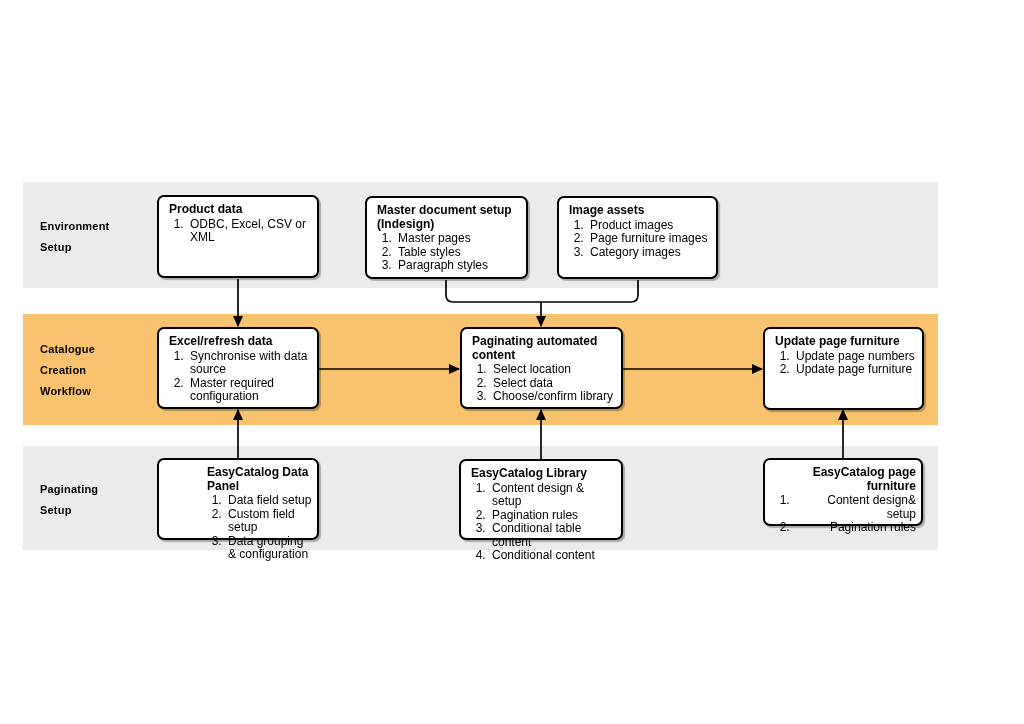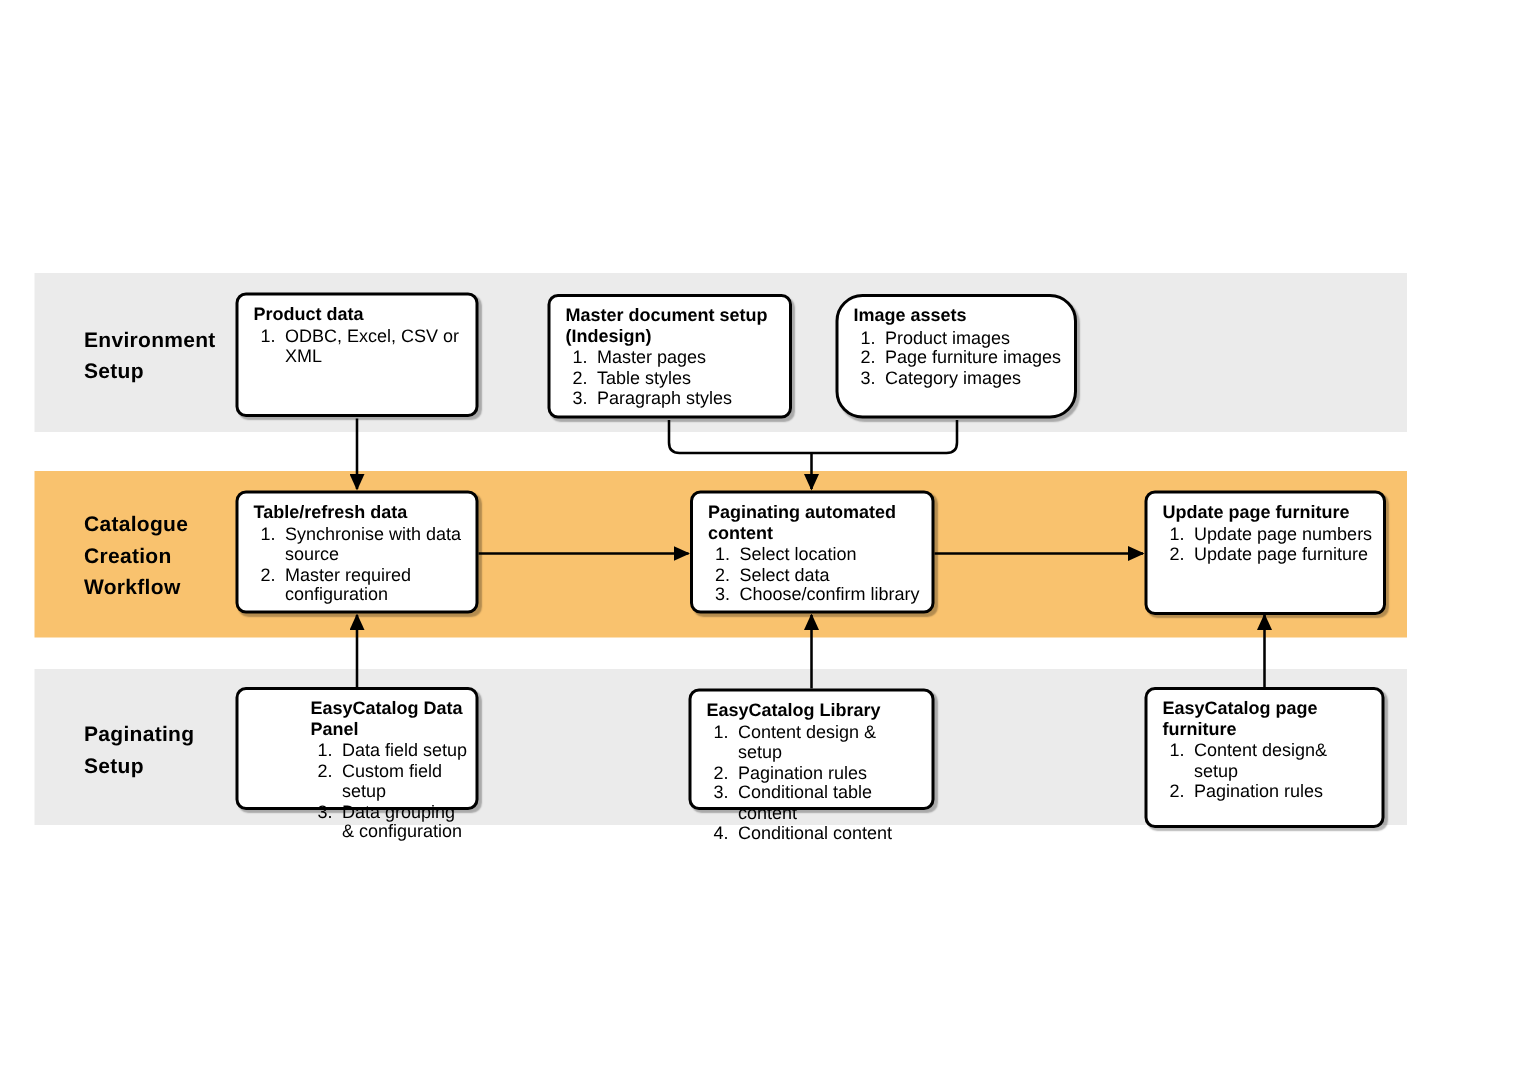--- a/index.html
+++ b/index.html
@@ -16,22 +16,22 @@
     position:relative;width:1024px;height:724px;background:#fff;overflow:hidden;
     font-family:"Liberation Sans", sans-serif;color:var(--text);
   }
   .band{position:absolute;left:23px;width:915px;}
   .band.gray{background:var(--band-gray);}
   .band.orange{background:var(--band-orange);}
   #band-env{top:182px;height:106px;}
   #band-wf{top:314px;height:111px;}
   #band-ec{top:446px;height:104px;}
   .band-label{
-    position:absolute;left:40px;font-weight:bold;font-size:14px;line-height:21px;
-    white-space:pre-line;letter-spacing:0.2px;margin-left:16px;
+    position:absolute;left:40px;font-weight:bold;font-size:11px;line-height:21px;
+    white-space:pre-line;letter-spacing:0.2px;
   }
   #label-env{top:216px;}
   #label-wf{top:339px;}
   #label-ec{top:479px;}
   .node{
     position:absolute;background:var(--box-fill);
     border:2px solid var(--box-border);border-radius:7px;
     box-shadow:2px 2px 1px rgba(0,0,0,0.28);
     padding:6px 5px 3px 10px;
   }
@@ -89,31 +89,31 @@
   <div class="node" style="left:365px;top:196px;width:163px;height:83px;">
     <div class="node-title">Master document setup
 (Indesign)</div>
     <ol class="node-list">
       <li>Master pages</li>
       <li>Table styles</li>
       <li>Paragraph styles</li>
     </ol>
   </div>
 
-  <div class="node" style="left:557px;top:196px;width:161px;height:83px;border-radius:18px;">
+  <div class="node" style="left:557px;top:196px;width:161px;height:83px;">
     <div class="node-title">Image assets</div>
     <ol class="node-list">
       <li>Product images</li>
       <li>Page furniture images</li>
       <li>Category images</li>
     </ol>
   </div>
 
   <div class="node" style="left:157px;top:327px;width:162px;height:82px;">
-    <div class="node-title">Table/refresh data</div>
+    <div class="node-title">Excel/refresh data</div>
     <ol class="node-list">
       <li>Synchronise with data source</li>
       <li>Master required configuration</li>
     </ol>
   </div>
 
   <div class="node" style="left:460px;top:327px;width:163px;height:82px;">
     <div class="node-title">Paginating automated
 content</div>
     <ol class="node-list">
@@ -143,21 +143,21 @@
   <div class="node" style="left:459px;top:459px;width:164px;height:81px;">
     <div class="node-title">EasyCatalog Library</div>
     <ol class="node-list">
       <li>Content design &amp; setup</li>
       <li>Pagination rules</li>
       <li>Conditional table content</li>
       <li>Conditional content</li>
     </ol>
   </div>
 
-  <div class="node" style="left:763px;top:458px;width:160px;height:94px;">
+  <div class="node" style="left:763px;top:458px;width:160px;height:68px;text-align:right;">
     <div class="node-title">EasyCatalog page
 furniture</div>
     <ol class="node-list">
       <li>Content design&amp; setup</li>
       <li>Pagination rules</li>
     </ol>
   </div>
 
 </div>
 

